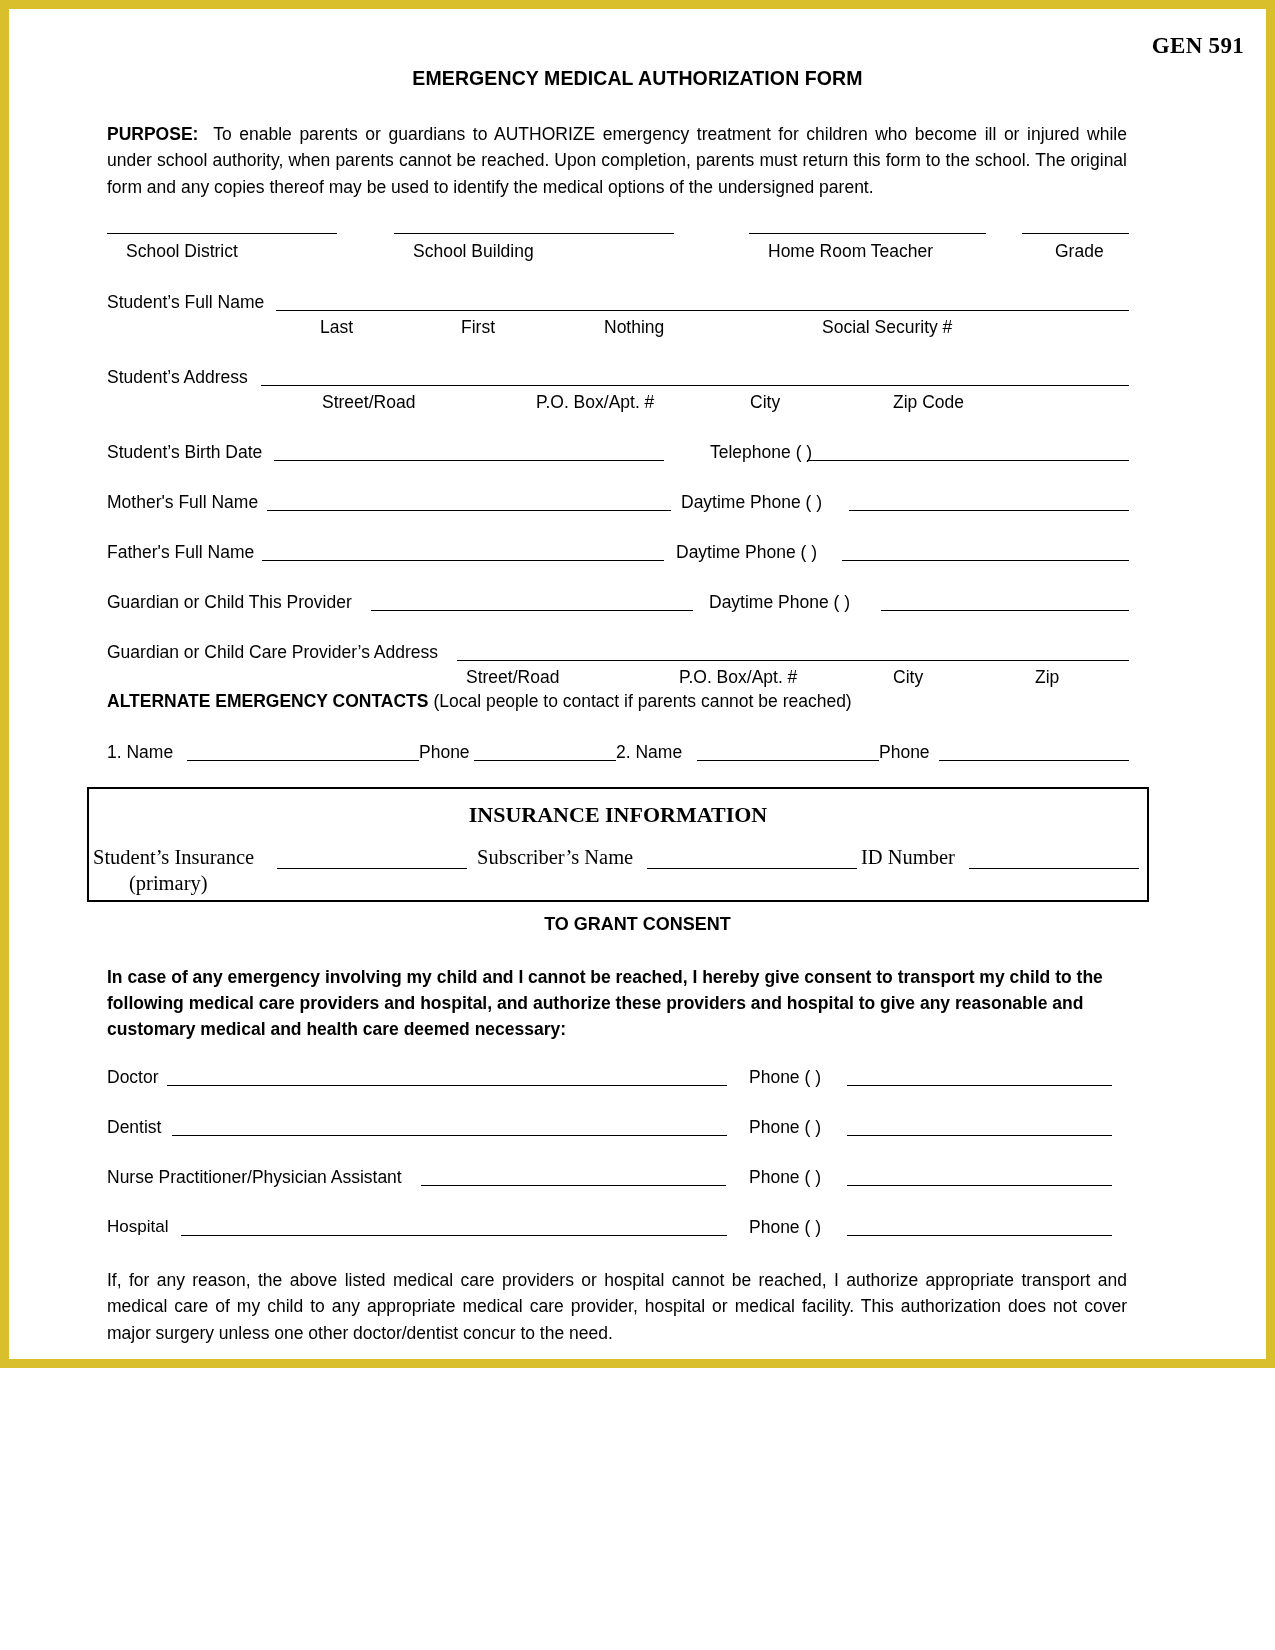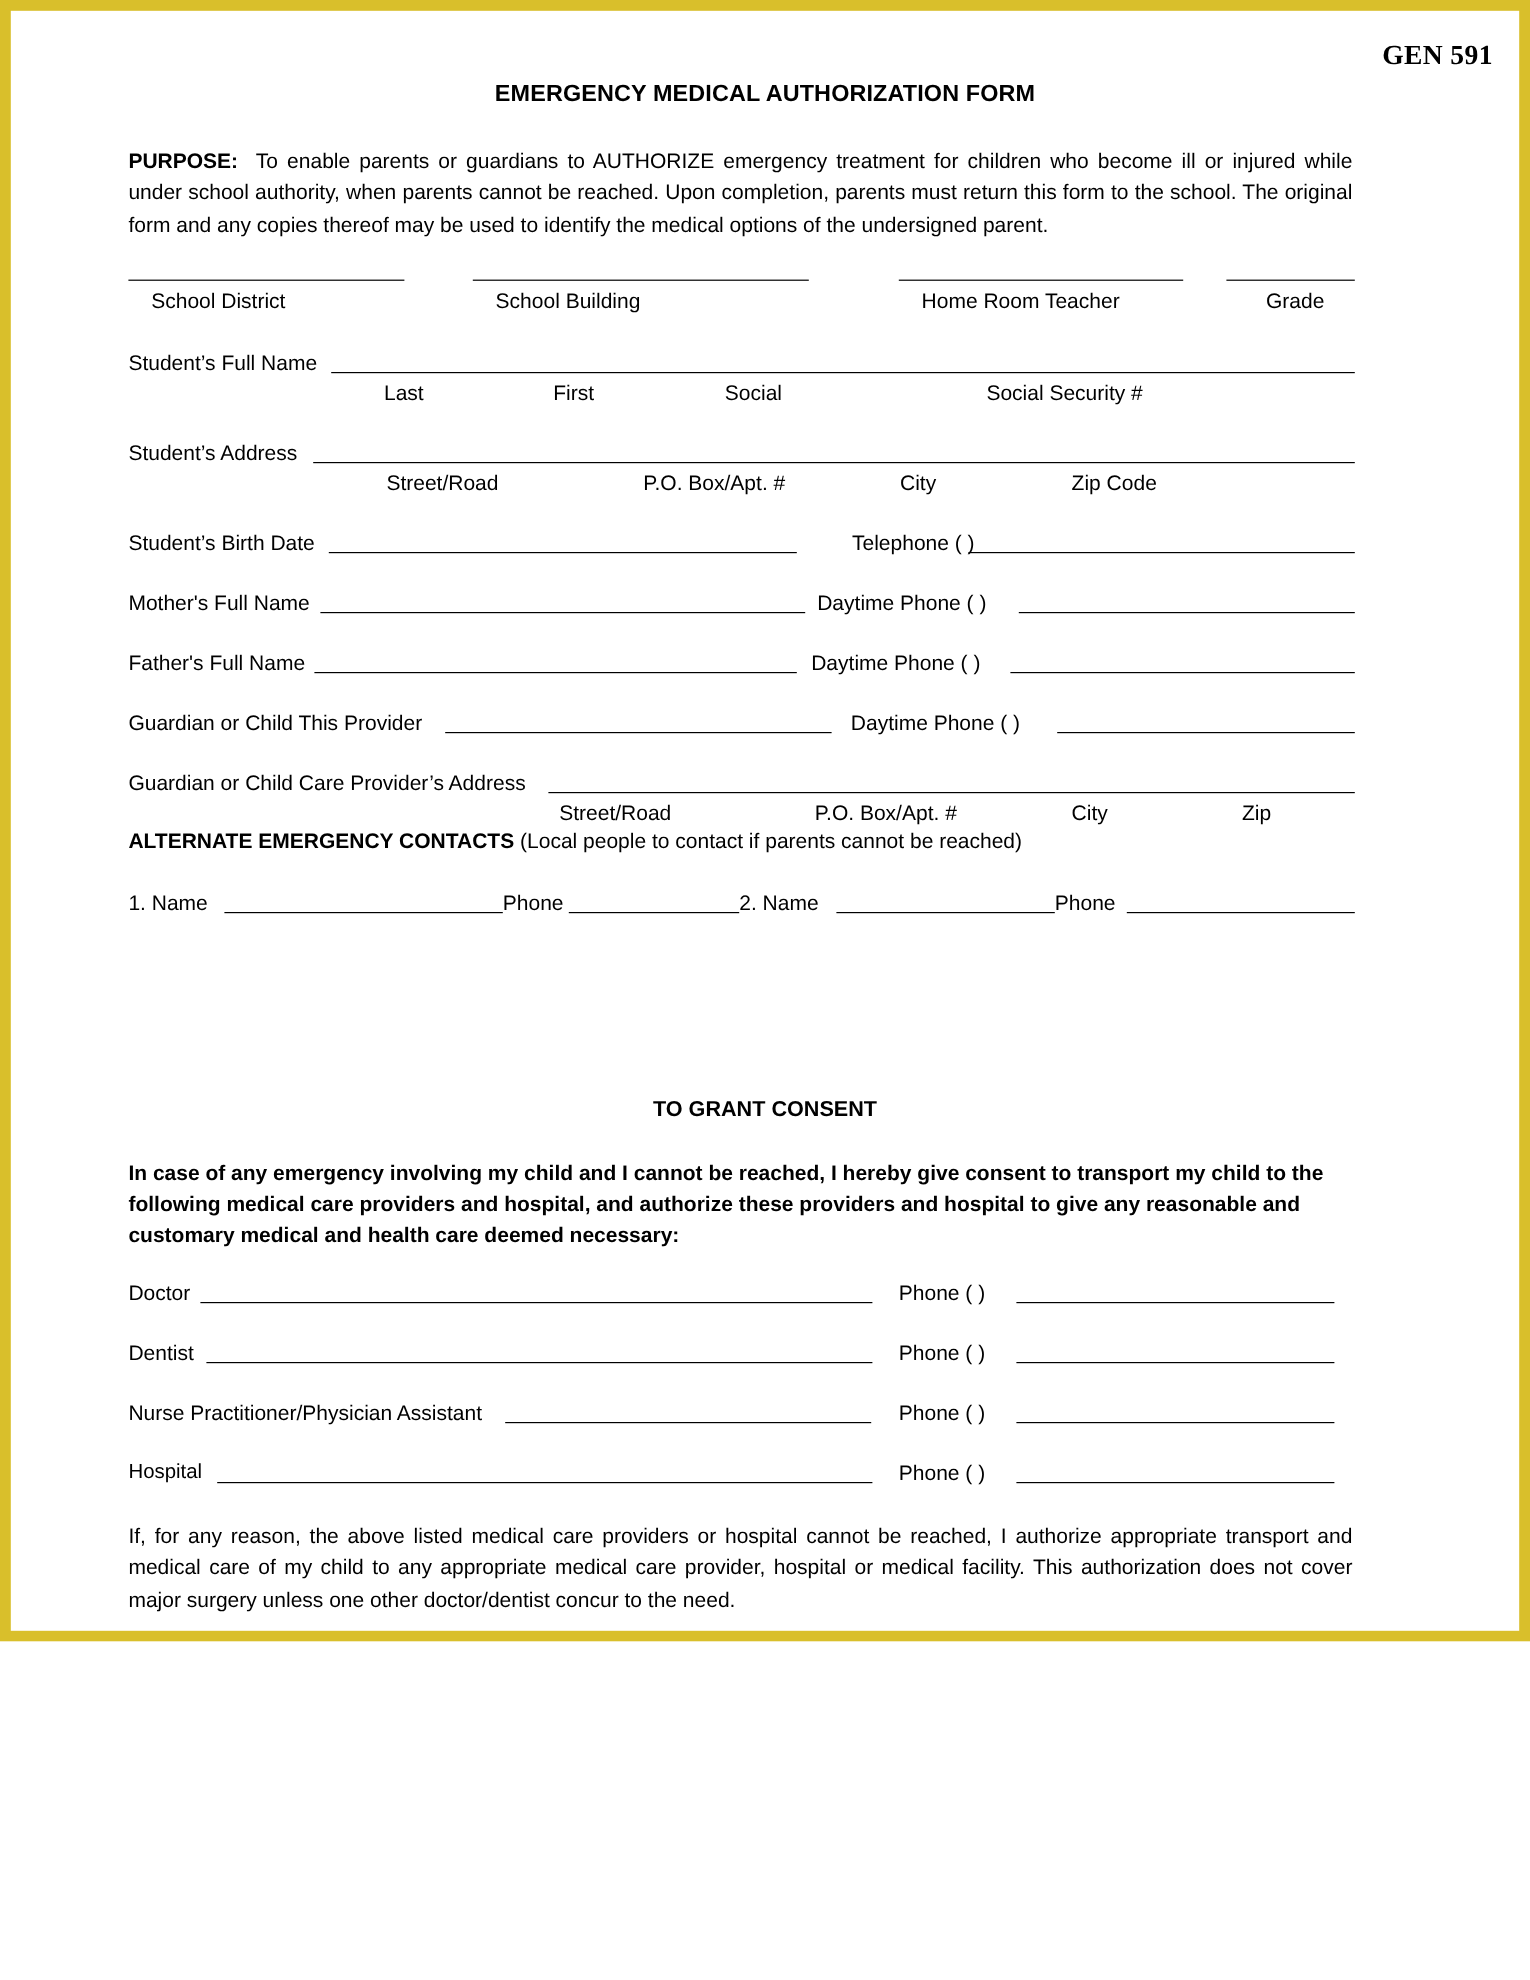--- a/index.html
+++ b/index.html
@@ -154,21 +154,21 @@
 
     <div class="abs sans toplabel" style="left:98px;">School District</div>
     <div class="abs sans toplabel" style="left:385px;">School Building</div>
     <div class="abs sans toplabel" style="left:740px;">Home Room Teacher</div>
     <div class="abs sans toplabel" style="left:1027px;">Grade</div>
 
     <div class="abs sans flabel" style="top:283px;">Student’s Full Name</div>
     <div class="rule" style="left:267px;top:301px;width:853px;"></div>
     <div class="abs sans sublabel" style="left:311px;top:308px;">Last</div>
     <div class="abs sans sublabel" style="left:452px;top:308px;">First</div>
-    <div class="abs sans sublabel" style="left:595px;top:308px;">Social</div>
+    <div class="abs sans sublabel" style="left:595px;top:308px;">Nothing</div>
     <div class="abs sans sublabel" style="left:813px;top:308px;">Social Security #</div>
 
     <div class="abs sans flabel" style="top:358px;">Student’s Address</div>
     <div class="rule" style="left:252px;top:376px;width:868px;"></div>
     <div class="abs sans sublabel" style="left:313px;top:383px;">Street/Road</div>
     <div class="abs sans sublabel" style="left:527px;top:383px;">P.O. Box/Apt. #</div>
     <div class="abs sans sublabel" style="left:741px;top:383px;">City</div>
     <div class="abs sans sublabel" style="left:884px;top:383px;">Zip Code</div>
 
     <div class="abs sans flabel" style="top:433px;">Student’s Birth Date</div>
@@ -202,20 +202,33 @@
 
     <div class="abs sans" style="left:98px;top:733px;font-size:17.5px;">1. Name</div>
     <div class="rule" style="left:178px;top:751px;width:232px;"></div>
     <div class="abs sans" style="left:410px;top:733px;font-size:17.5px;">Phone</div>
     <div class="rule" style="left:465px;top:751px;width:142px;"></div>
     <div class="abs sans" style="left:607px;top:733px;font-size:17.5px;">2. Name</div>
     <div class="rule" style="left:688px;top:751px;width:182px;"></div>
     <div class="abs sans" style="left:870px;top:733px;font-size:17.5px;">Phone</div>
     <div class="rule" style="left:930px;top:751px;width:190px;"></div>
 
+    <div class="abs" id="insurance-box">
+      <div class="abs serif b" id="insurance-title">INSURANCE INFORMATION</div>
+
+      <div class="abs serif ins-lbl" style="left:4px;top:57px;">Student’s Insurance</div>
+      <div class="abs serif ins-lbl" style="left:40px;top:83px;">(primary)</div>
+      <div class="rule" style="left:188px;top:79px;width:190px;"></div>
+
+      <div class="abs serif ins-lbl" style="left:388px;top:57px;">Subscriber’s Name</div>
+      <div class="rule" style="left:558px;top:79px;width:210px;"></div>
+
+      <div class="abs serif ins-lbl" style="left:772px;top:57px;">ID Number</div>
+      <div class="rule" style="left:880px;top:79px;width:170px;"></div>
+    </div>
 
     <div class="abs sans b" id="grant-consent">TO GRANT CONSENT</div>
 
     <div class="abs sans" id="consent-intro">In case of any emergency involving my child and I cannot be reached, I hereby give consent to transport my child to the following medical care providers and hospital, and authorize these providers and hospital to give any reasonable and customary medical and health care deemed necessary:</div>
 
     <div class="abs sans" style="left:98px;top:1058px;font-size:17.5px;">Doctor</div>
     <div class="rule" style="left:158px;top:1076px;width:560px;"></div>
     <div class="abs sans nowrap" style="left:740px;top:1058px;font-size:17.5px;">Phone (    )</div>
     <div class="rule" style="left:838px;top:1076px;width:265px;"></div>
 

